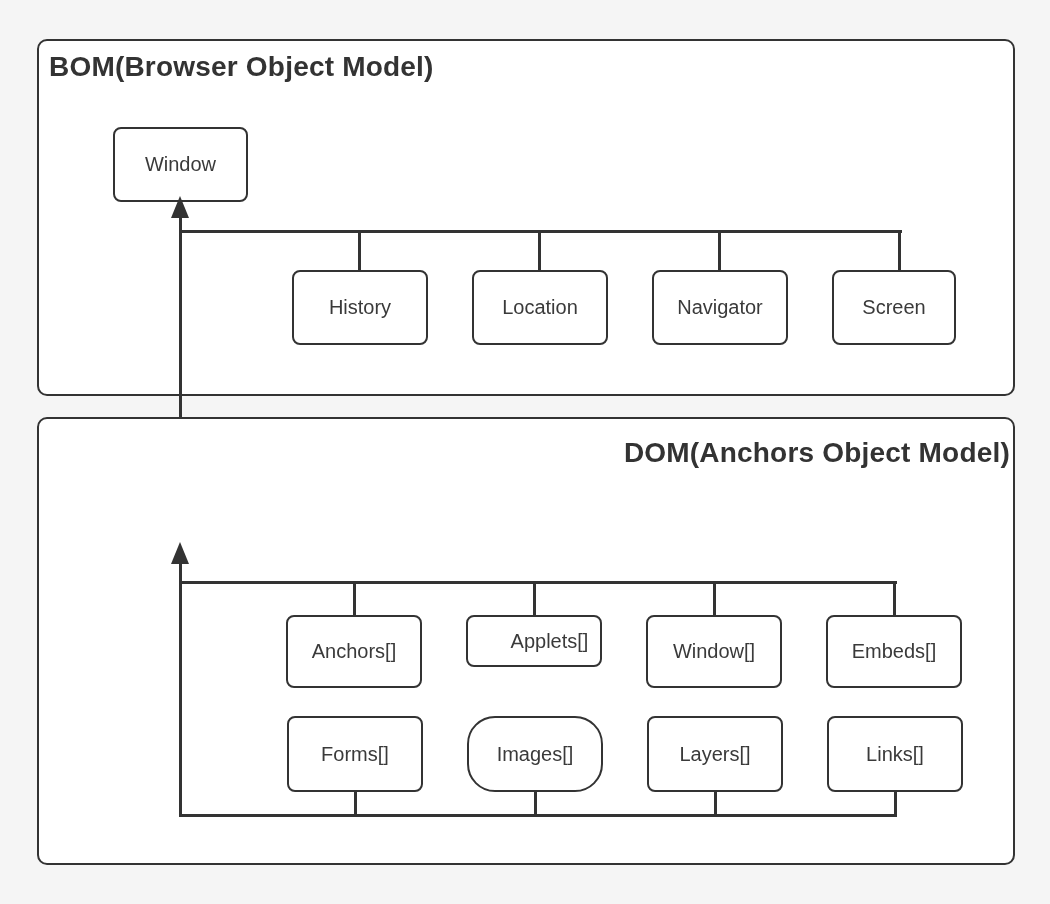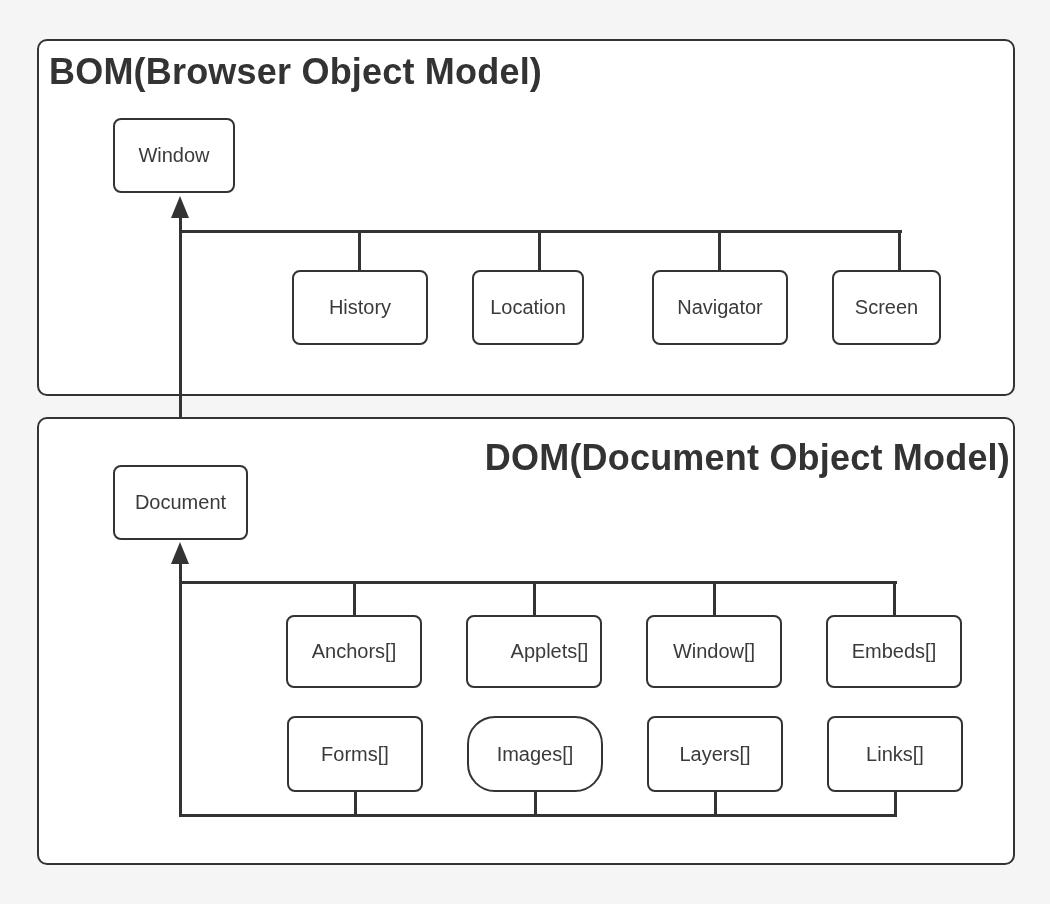--- a/index.html
+++ b/index.html
@@ -16,21 +16,21 @@
   }
   .panel {
     position: absolute;
     background: #ffffff;
     border: 2.5px solid #333333;
     border-radius: 10px;
     box-sizing: border-box;
   }
   .panel-title {
     position: absolute;
-    font-size: 36px;
+    font-size: 28px;
     font-weight: 700;
     color: #333333;
     letter-spacing: 0.2px;
     white-space: nowrap;
     text-align: center;
   }
   .node {
     position: absolute;
     background: #ffffff;
     border: 2.5px solid #333333;
@@ -54,54 +54,53 @@
   }
 </style>
 </head>
 <body>
 
 <div id="canvas">
 
   <div class="panel" style="left:37px; top:39px; width:978px; height:357px;"></div>
   <div class="panel-title" style="left:49px; top:51px;">BOM(Browser Object Model)</div>
 
-  <div class="node" style="left:113px; top:118px; width:122px; height:75px;">Window</div>
+  <div class="node" style="left:113px; top:127px; width:135px; height:75px;">Window</div>
 
   <div class="arrow-up" style="left:171px; top:196px;"></div>
 
   <div class="vline" style="left:179px; top:214px; height:252px;"></div>
 
   <div class="hline" style="left:179px; top:230px; width:723px;"></div>
   <div class="vline" style="left:358px; top:232px; height:39px;"></div>
   <div class="vline" style="left:538px; top:232px; height:39px;"></div>
   <div class="vline" style="left:718px; top:232px; height:39px;"></div>
   <div class="vline" style="left:898px; top:232px; height:39px;"></div>
 
   <div class="node" style="left:292px; top:270px; width:136px; height:75px;">History</div>
-  <div class="node" style="left:472px; top:270px; width:112px; height:75px;">Location</div>
+  <div class="node" style="left:472px; top:270px; width:136px; height:75px;">Location</div>
   <div class="node" style="left:652px; top:270px; width:136px; height:75px;">Navigator</div>
-  <div class="node" style="left:832px; top:270px; width:109px; height:75px;">Screen</div>
+  <div class="node" style="left:832px; top:270px; width:124px; height:75px;">Screen</div>
 
   <div class="panel" style="left:37px; top:417px; width:978px; height:448px;"></div>
-  <div class="panel-title" style="right:40px; top:437px;">DOM(Document Object Model)</div>
+  <div class="panel-title" style="right:40px; top:437px;">DOM(Anchors Object Model)</div>
 
-  <div class="node" style="left:113px; top:465px; width:135px; height:75px;">Document</div>
 
   <div class="arrow-up" style="left:171px; top:542px;"></div>
 
   <div class="vline" style="left:179px; top:560px; height:257px;"></div>
 
   <div class="hline" style="left:179px; top:581px; width:718px;"></div>
   <div class="vline" style="left:353px; top:583px; height:33px;"></div>
   <div class="vline" style="left:533px; top:583px; height:33px;"></div>
   <div class="vline" style="left:713px; top:583px; height:33px;"></div>
   <div class="vline" style="left:893px; top:583px; height:33px;"></div>
 
   <div class="node" style="left:286px; top:615px; width:136px; height:73px;">Anchors[]</div>
-  <div class="node" style="left:466px; top:615px; width:136px; height:73px;padding-left:31px;">Applets[]</div>
+  <div class="node" style="left:466px; top:615px; width:136px; height:52px;padding-left:31px;">Applets[]</div>
   <div class="node" style="left:646px; top:615px; width:136px; height:73px;">Window[]</div>
   <div class="node" style="left:826px; top:615px; width:136px; height:73px;">Embeds[]</div>
 
   <div class="node" style="left:287px; top:716px; width:136px; height:76px;">Forms[]</div>
   <div class="node" style="left:467px; top:716px; width:136px; height:76px;border-radius:28px;">Images[]</div>
   <div class="node" style="left:647px; top:716px; width:136px; height:76px;">Layers[]</div>
   <div class="node" style="left:827px; top:716px; width:136px; height:76px;text-align:center;">Links[]</div>
 
   <div class="hline" style="left:179px; top:814px; width:718px;"></div>
   <div class="vline" style="left:354px; top:790px; height:26px;"></div>

